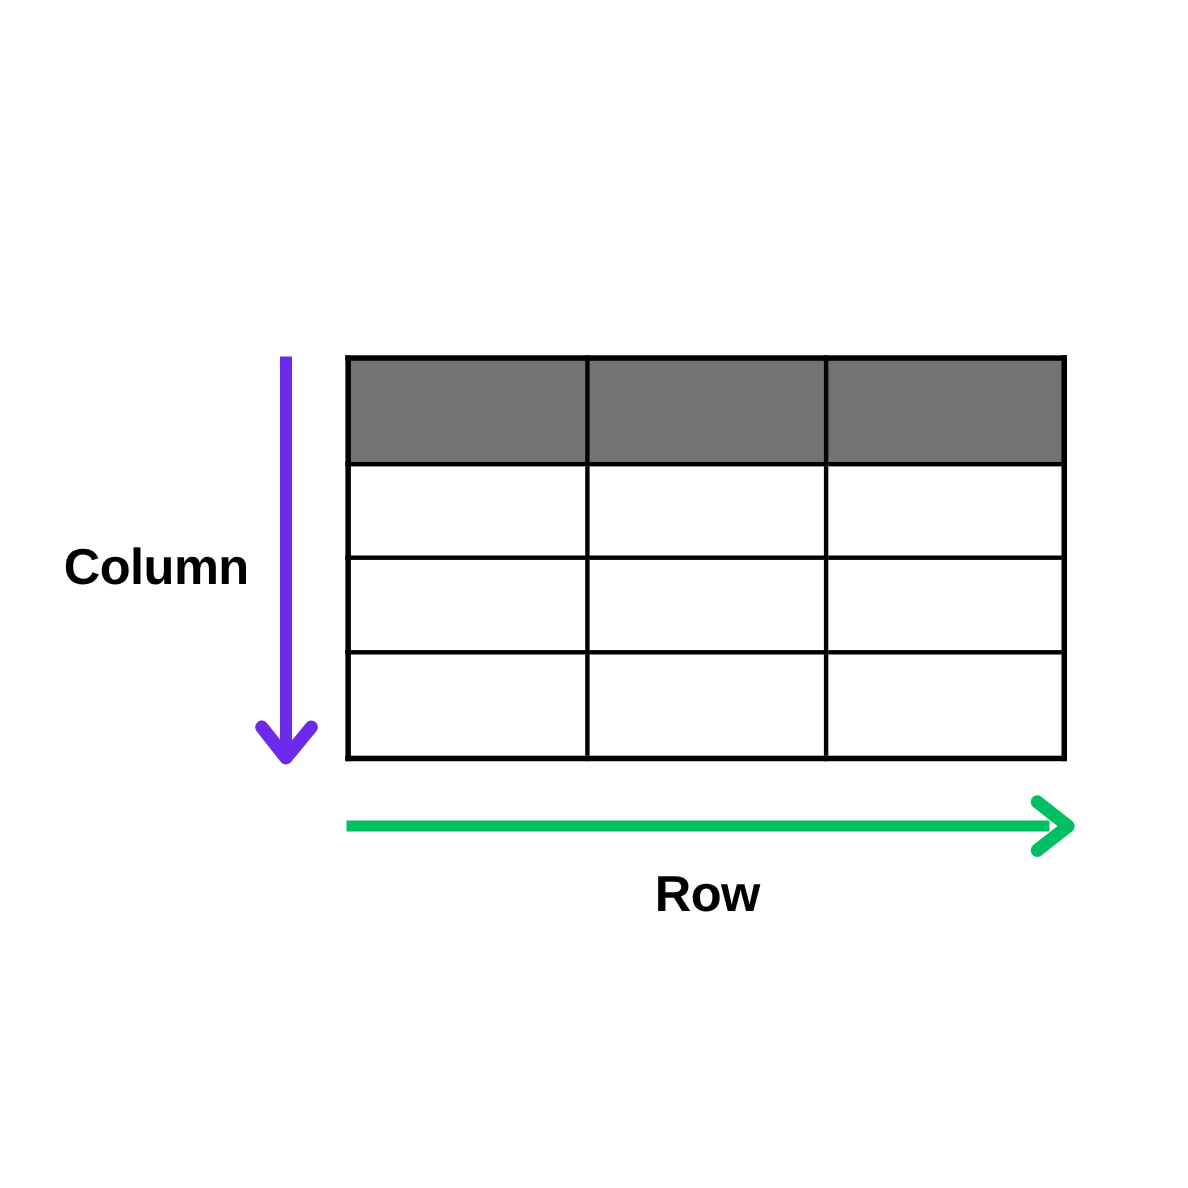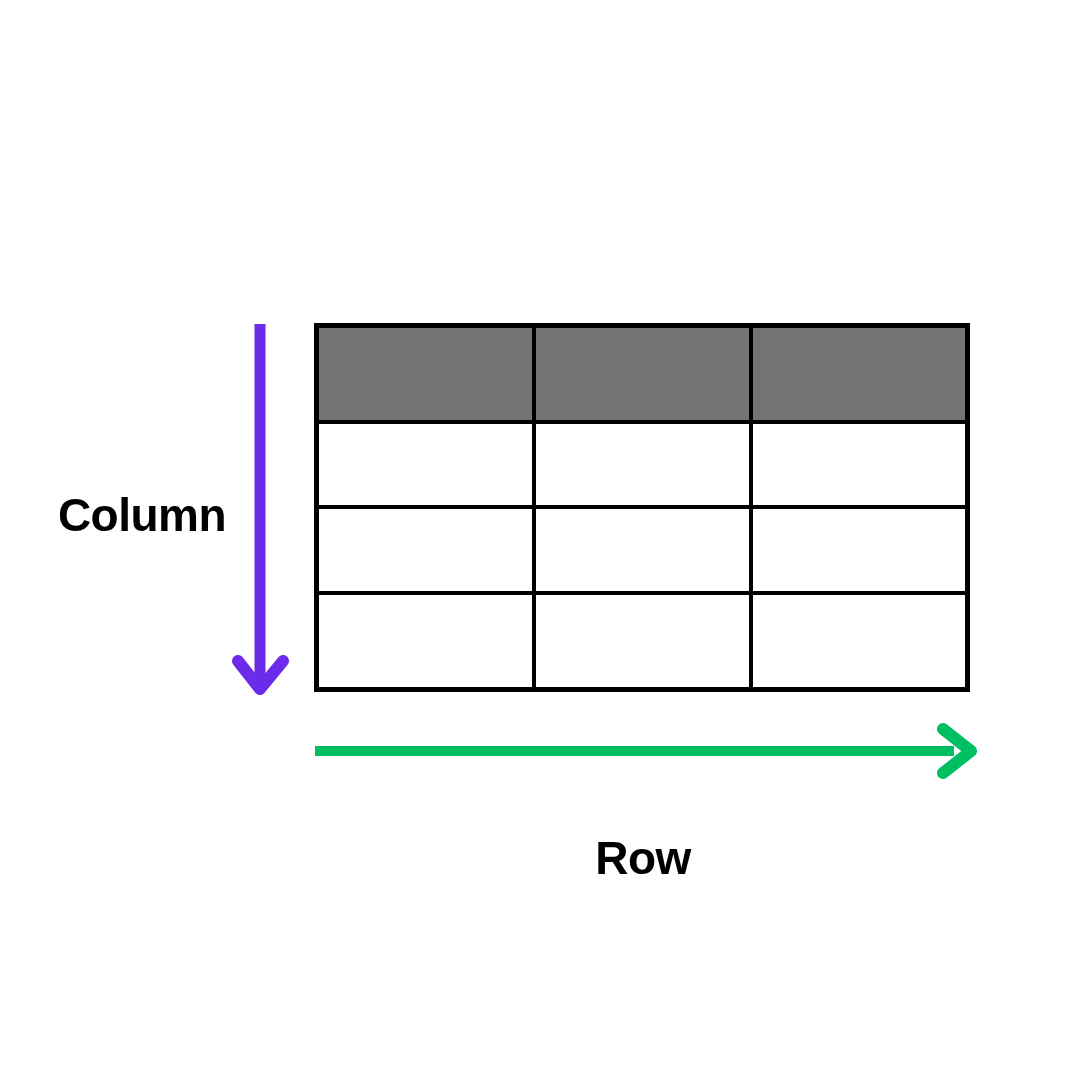--- a/index.html
+++ b/index.html
@@ -41,21 +41,20 @@
   }
   .column-label {
     left: 22px;
     top: 488px;
     width: 240px;
   }
   .row-label {
     left: 523px;
     top: 785px;
     width: 240px;
-    margin-top: 46px;
   }
   .arrow-overlay {
     position: absolute;
     left: 0;
     top: 0;
     width: 1080px;
     height: 1080px;
     pointer-events: none;
   }
 </style>

